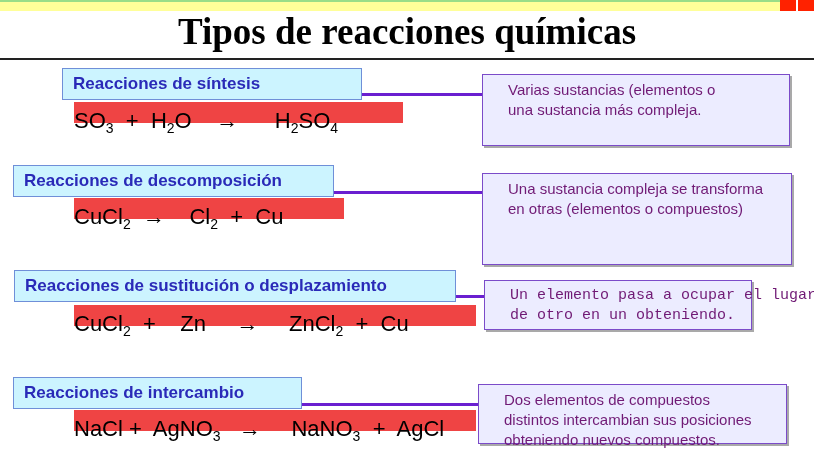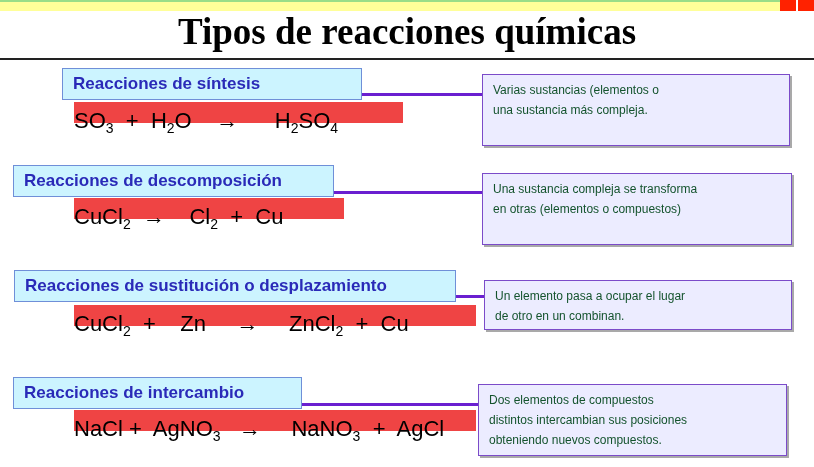--- a/index.html
+++ b/index.html
@@ -5,21 +5,21 @@
   html, body { margin:0; padding:0; }
   body { width:814px; height:467px; position:relative; overflow:hidden; background:#ffffff; font-family:"Liberation Sans", sans-serif; }
   .topbar { position:absolute; left:0; top:0; width:780px; height:11px; background:#ffff99; border-top:2px solid #99dd88; box-sizing:border-box; }
   .redblk { position:absolute; top:0; width:16px; height:11px; background:#ff2200; }
   .title { position:absolute; left:0; width:814px; top:10px; text-align:center; font-family:"Liberation Serif", serif; font-weight:bold; font-size:37px; color:#000; }
   .rule { position:absolute; left:0; top:58px; width:814px; height:2px; background:#222; }
   .label { position:absolute; height:32px; box-sizing:border-box; background:#ccf4ff; border:1px solid #6f8fd8; color:#2a2ab8; font-weight:bold; font-size:17px; line-height:30px; padding-left:10px; }
   .eq { position:absolute; height:21px; background:#ef4444; font-size:22px; line-height:38px; color:#000; box-sizing:border-box; white-space:pre; }
   .eq sub { font-size:14px; vertical-align:-5px; line-height:0; }
   .conn { position:absolute; height:3px; background:#6a1fd0; }
-  .desc { position:absolute; background:#ececff; border:1px solid #7b4bc9; box-shadow:2px 2px 0 #a9a9a9; font-size:12px; line-height:20px; color:#14532d; padding:5px 10px; box-sizing:border-box; }
+  .desc { position:absolute; background:#ececff; border:1px solid #7b4bc9; box-shadow:2px 2px 0 #a9a9a9; font-size:15px; line-height:20px; color:#701a75; padding:5px 25px; box-sizing:border-box; }
   .desc div { white-space:nowrap; }
 </style>
 </head>
 <body>
 
 <div class="topbar"></div>
 <div class="redblk" style="left:780px"></div>
 <div class="redblk" style="left:798px"></div>
 
 <div class="title">Tipos de reacciones químicas</div>
@@ -29,33 +29,33 @@
 <div class="label" style="left:22px; top:68px; width:300px;margin-left:40px;">Reacciones de síntesis</div>
 <div class="eq" style="left:74px; top:102px; width:329px;">SO<sub>3</sub>  +  H<sub>2</sub>O    →      H<sub>2</sub>SO<sub>4</sub></div>
 <div class="desc" style="left:482px; top:74px; width:308px; height:72px;">
     <div>Varias sustancias (elementos o</div>
     <div>una sustancia más compleja.</div>
   </div>
 
 <div class="conn" style="left:333px; top:191px; width:150px;"></div>
 <div class="label" style="left:13px; top:165px; width:321px;">Reacciones de descomposición</div>
 <div class="eq" style="left:74px; top:198px; width:270px;">CuCl<sub>2</sub>  →    Cl<sub>2</sub>  +  Cu</div>
-<div class="desc" style="left:482px; top:173px; width:310px; height:72px;">
+<div class="desc" style="left:482px; top:173px; width:310px; height:92px;">
     <div>Una sustancia compleja se transforma</div>
     <div>en otras (elementos o compuestos)</div>
   </div>
 
 <div class="conn" style="left:453px; top:295px; width:32px;"></div>
 <div class="label" style="left:14px; top:270px; width:442px;">Reacciones de sustitución o desplazamiento</div>
 <div class="eq" style="left:74px; top:305px; width:402px;">CuCl<sub>2</sub>  +    Zn     →     ZnCl<sub>2</sub>  +  Cu</div>
-<div class="desc" style="left:484px; top:280px; width:308px; height:50px;">
+<div class="desc" style="left:484px; top:280px; width:268px; height:50px;font-family:Liberation Mono, monospace;">
     <div>Un elemento pasa a ocupar el lugar</div>
-    <div>de otro en un combinan.</div>
+    <div>de otro en un obteniendo.</div>
   </div>
 
 <div class="conn" style="left:301px; top:403px; width:178px;"></div>
 <div class="label" style="left:13px; top:377px; width:289px;">Reacciones de intercambio</div>
 <div class="eq" style="left:74px; top:410px; width:402px;">NaCl +  AgNO<sub>3</sub>   →     NaNO<sub>3</sub>  +  AgCl</div>
-<div class="desc" style="left:478px; top:384px; width:309px; height:72px;">
+<div class="desc" style="left:478px; top:384px; width:309px; height:60px;">
     <div>Dos elementos de compuestos</div>
     <div>distintos intercambian sus posiciones</div>
     <div>obteniendo nuevos compuestos.</div>
   </div>
 
 </body></html>

